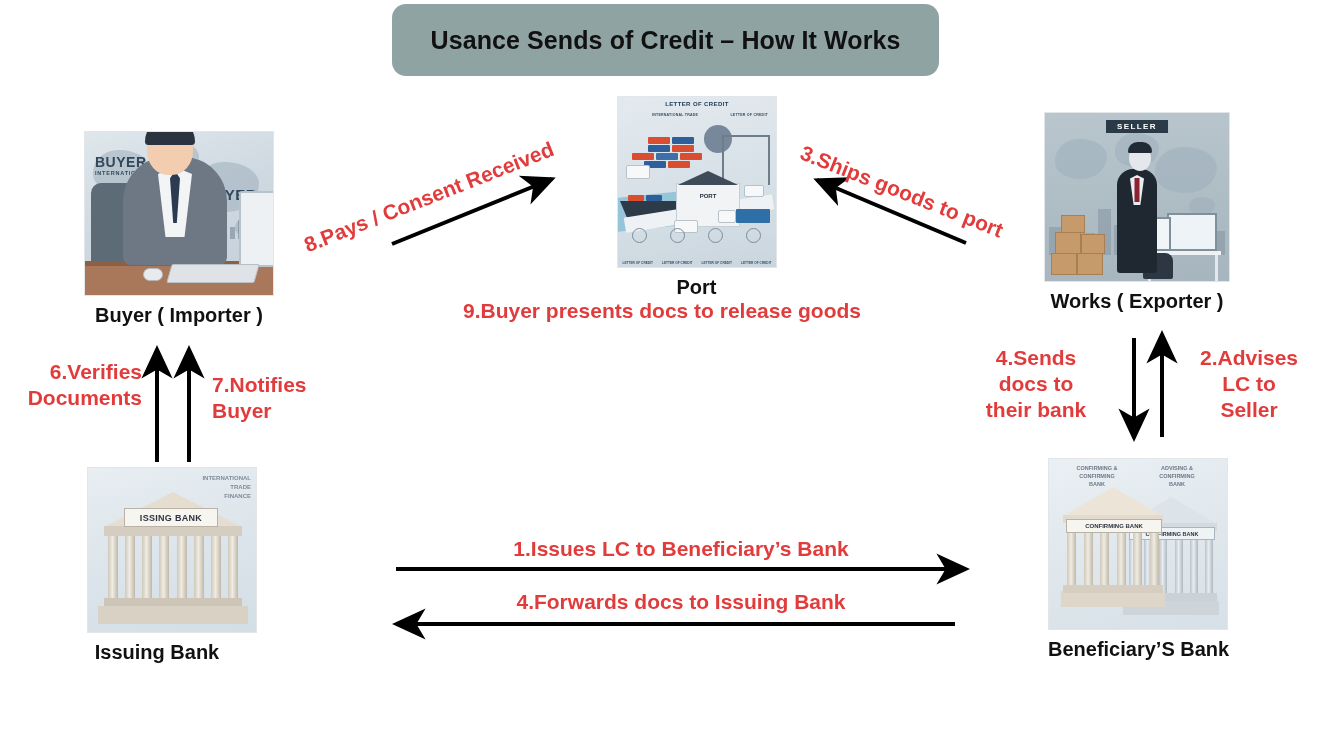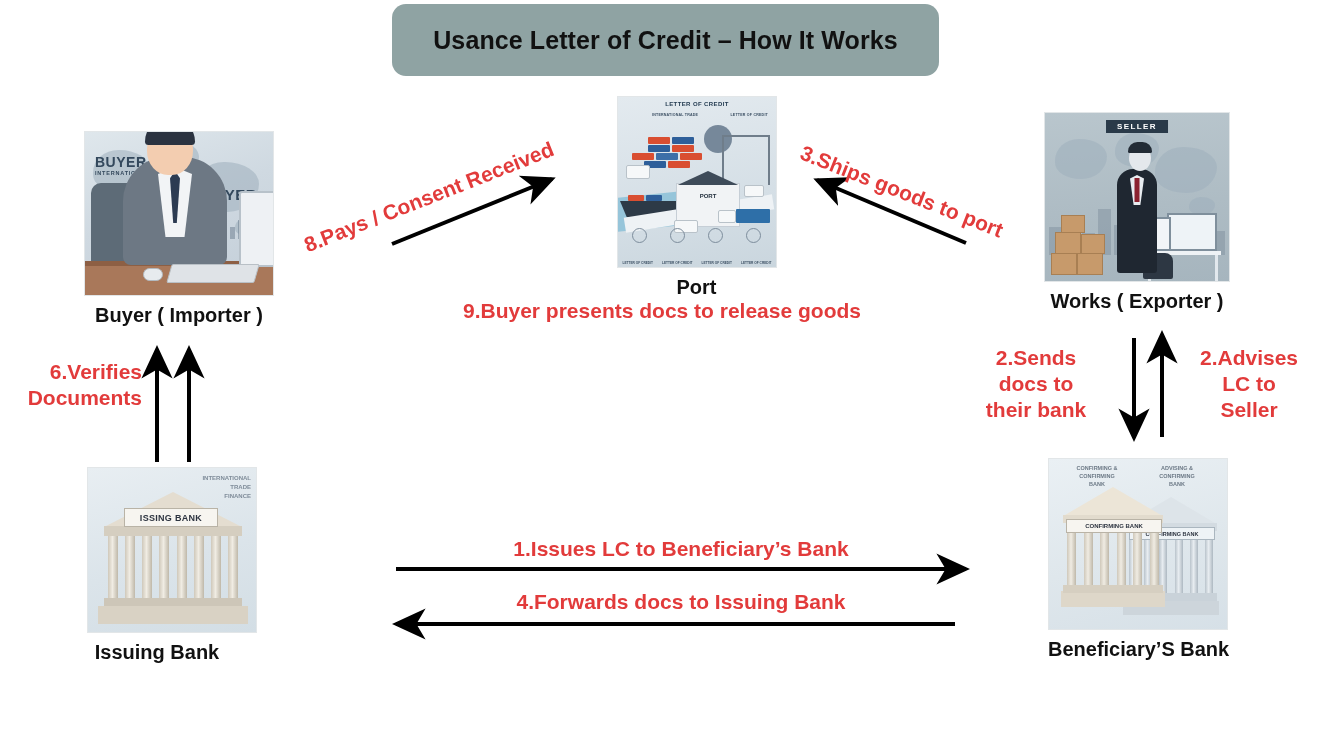--- a/index.html
+++ b/index.html
@@ -105,21 +105,21 @@
   .step.rot-up{transform:rotate(-21.5deg);transform-origin:left bottom;}
   .step.rot-dn{transform:rotate(21.5deg);transform-origin:left top;}
   .c{text-align:center;} .r{text-align:right;} .l{text-align:left;}
 </style>
 </head>
 <body>
 
 <div class="stage">
 
   <div class="title-bar">
-    <span class="title-text">Usance Letter of Credit – How It Works</span>
+    <span class="title-text">Usance Sends of Credit – How It Works</span>
   </div>
 
   <svg class="arrows" viewBox="0 0 1320 743">
     <defs>
       <marker id="ah" markerWidth="9" markerHeight="9" refX="7.4" refY="4.5" orient="auto" markerUnits="strokeWidth">
         <path d="M0,0.6 L8.4,4.5 L0,8.4 L2.3,4.5 Z" fill="#000"></path>
       </marker>
     </defs>
 
     <line x1="392" y1="244" x2="552" y2="179" stroke="#000" stroke-width="4" marker-end="url(#ah)"></line>
@@ -342,22 +342,24 @@
 
   <div class="step rot-up" style="left:310px;top:232px;">8.Pays / Consent Received</div>
 
   <div class="step rot-dn" style="left:806px;top:140px;">3.Ships goods to port</div>
 
   <div class="step c" style="left:442px;top:298px;width:440px;">9.Buyer presents docs to release goods</div>
 
   <div class="step r" style="left:-4px;top:359px;width:146px;">6.Verifies
 Documents</div>
 
-
-  <div class="step c" style="left:968px;top:345px;width:136px;">2.Sends
+  <div class="step l" style="left:212px;top:372px;width:140px;">7.Notifies
+Buyer</div>
+
+  <div class="step c" style="left:968px;top:345px;width:136px;">4.Sends
 docs to
 their bank</div>
 
   <div class="step c" style="left:1186px;top:345px;width:126px;">2.Advises
 LC to
 Seller</div>
 
   <div class="step c" style="left:396px;top:536px;width:570px;">1.Issues LC to Beneficiary’s Bank</div>
 
   <div class="step c" style="left:396px;top:589px;width:570px;">4.Forwards docs to Issuing Bank</div>

